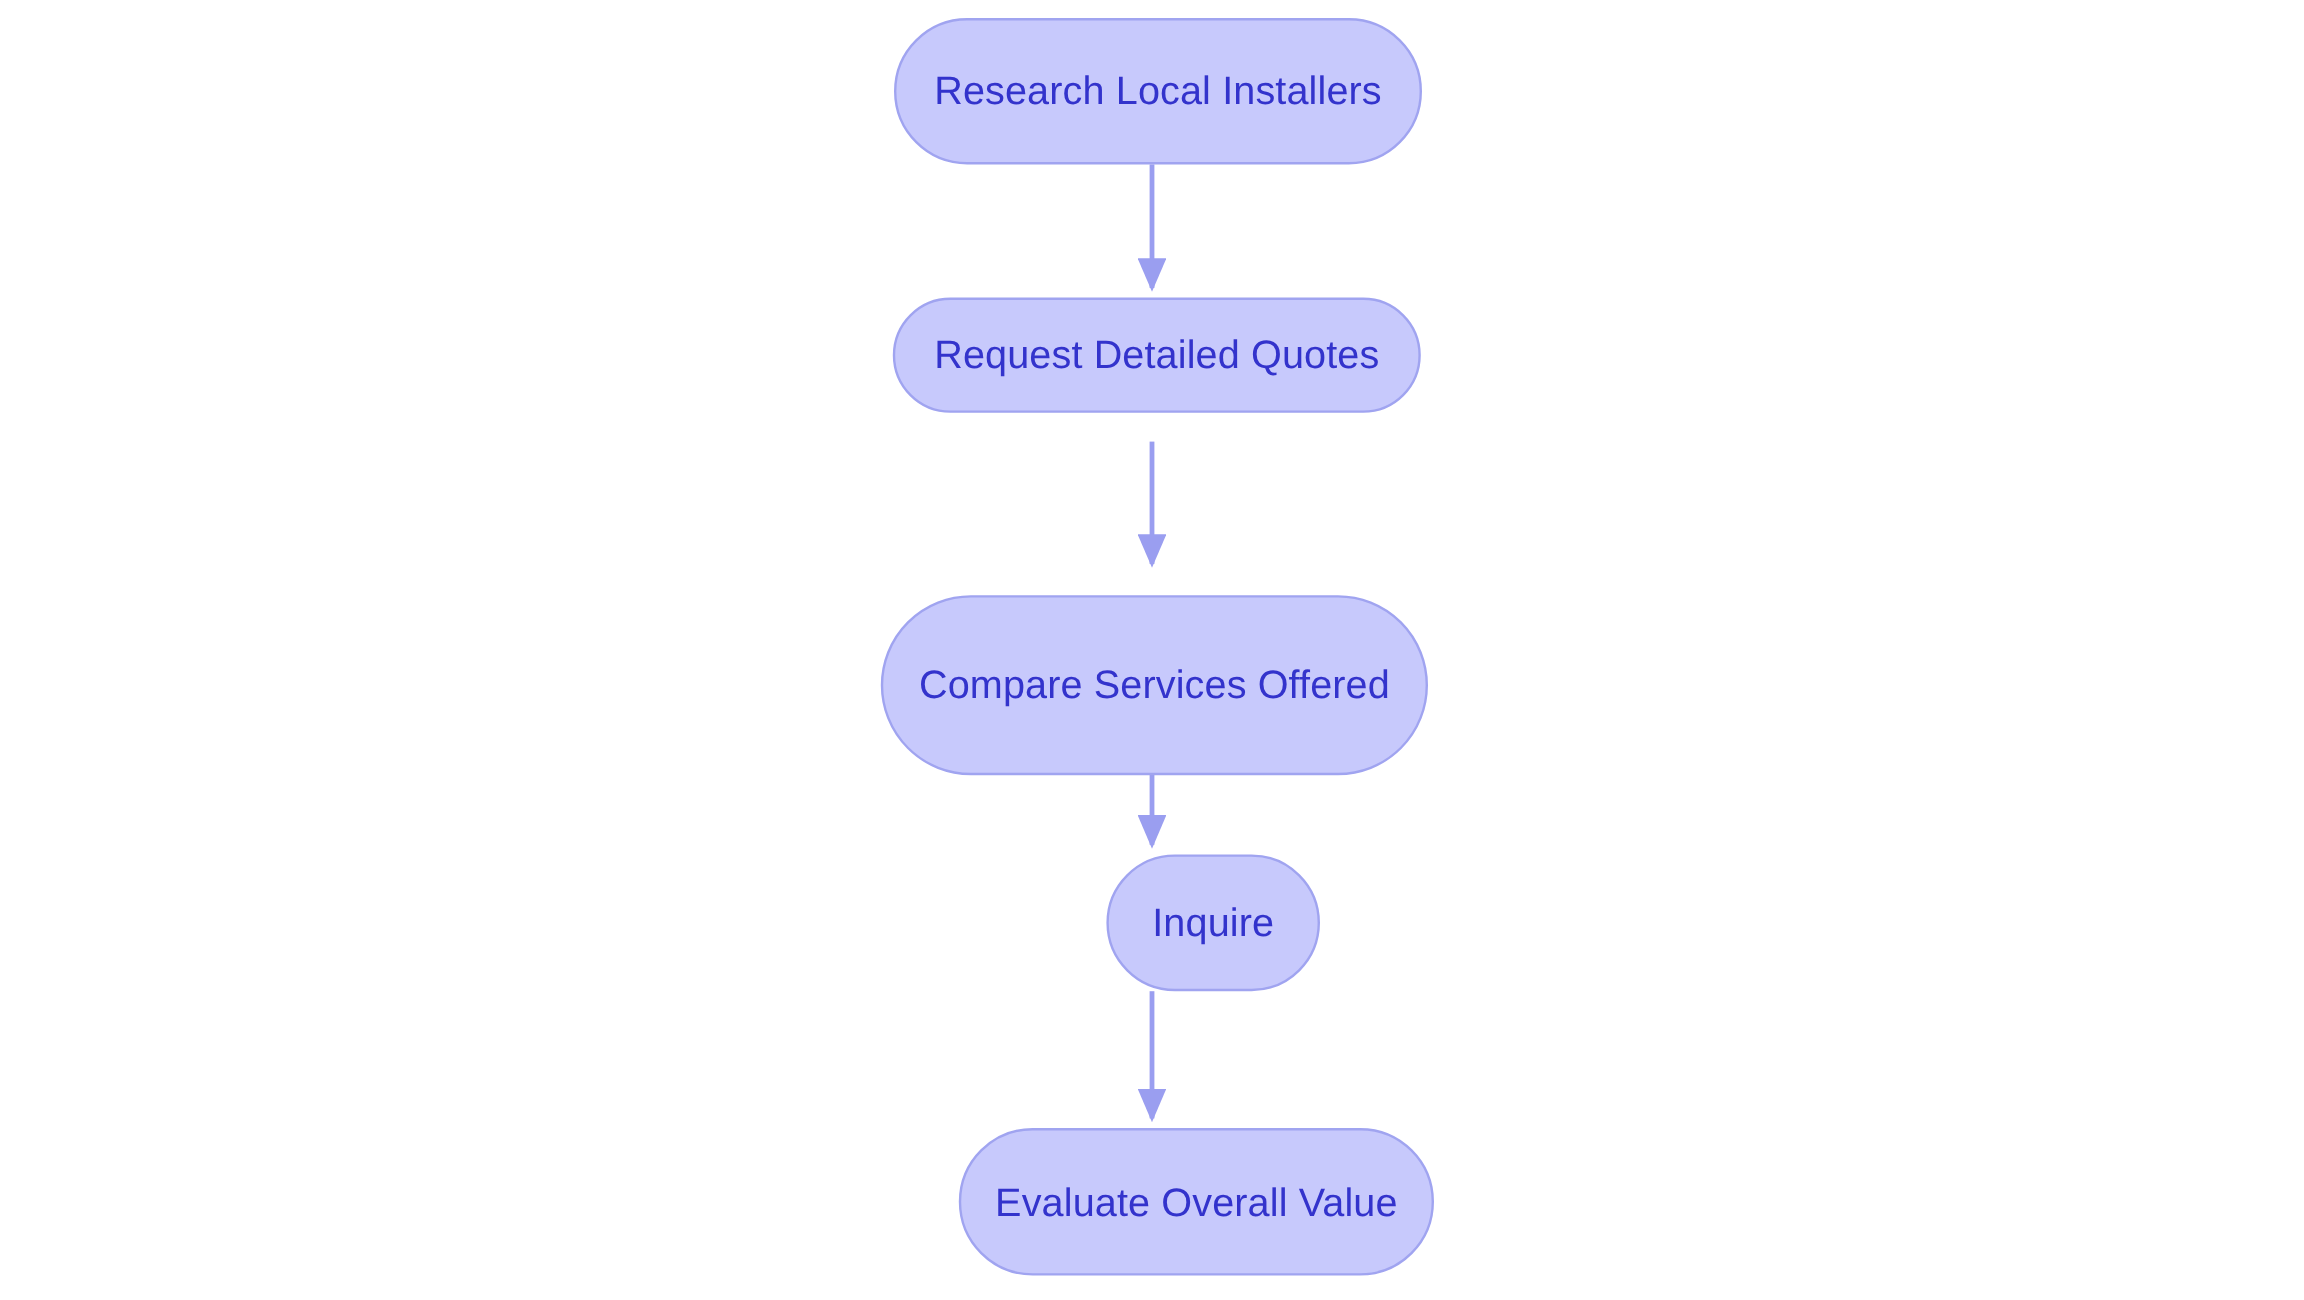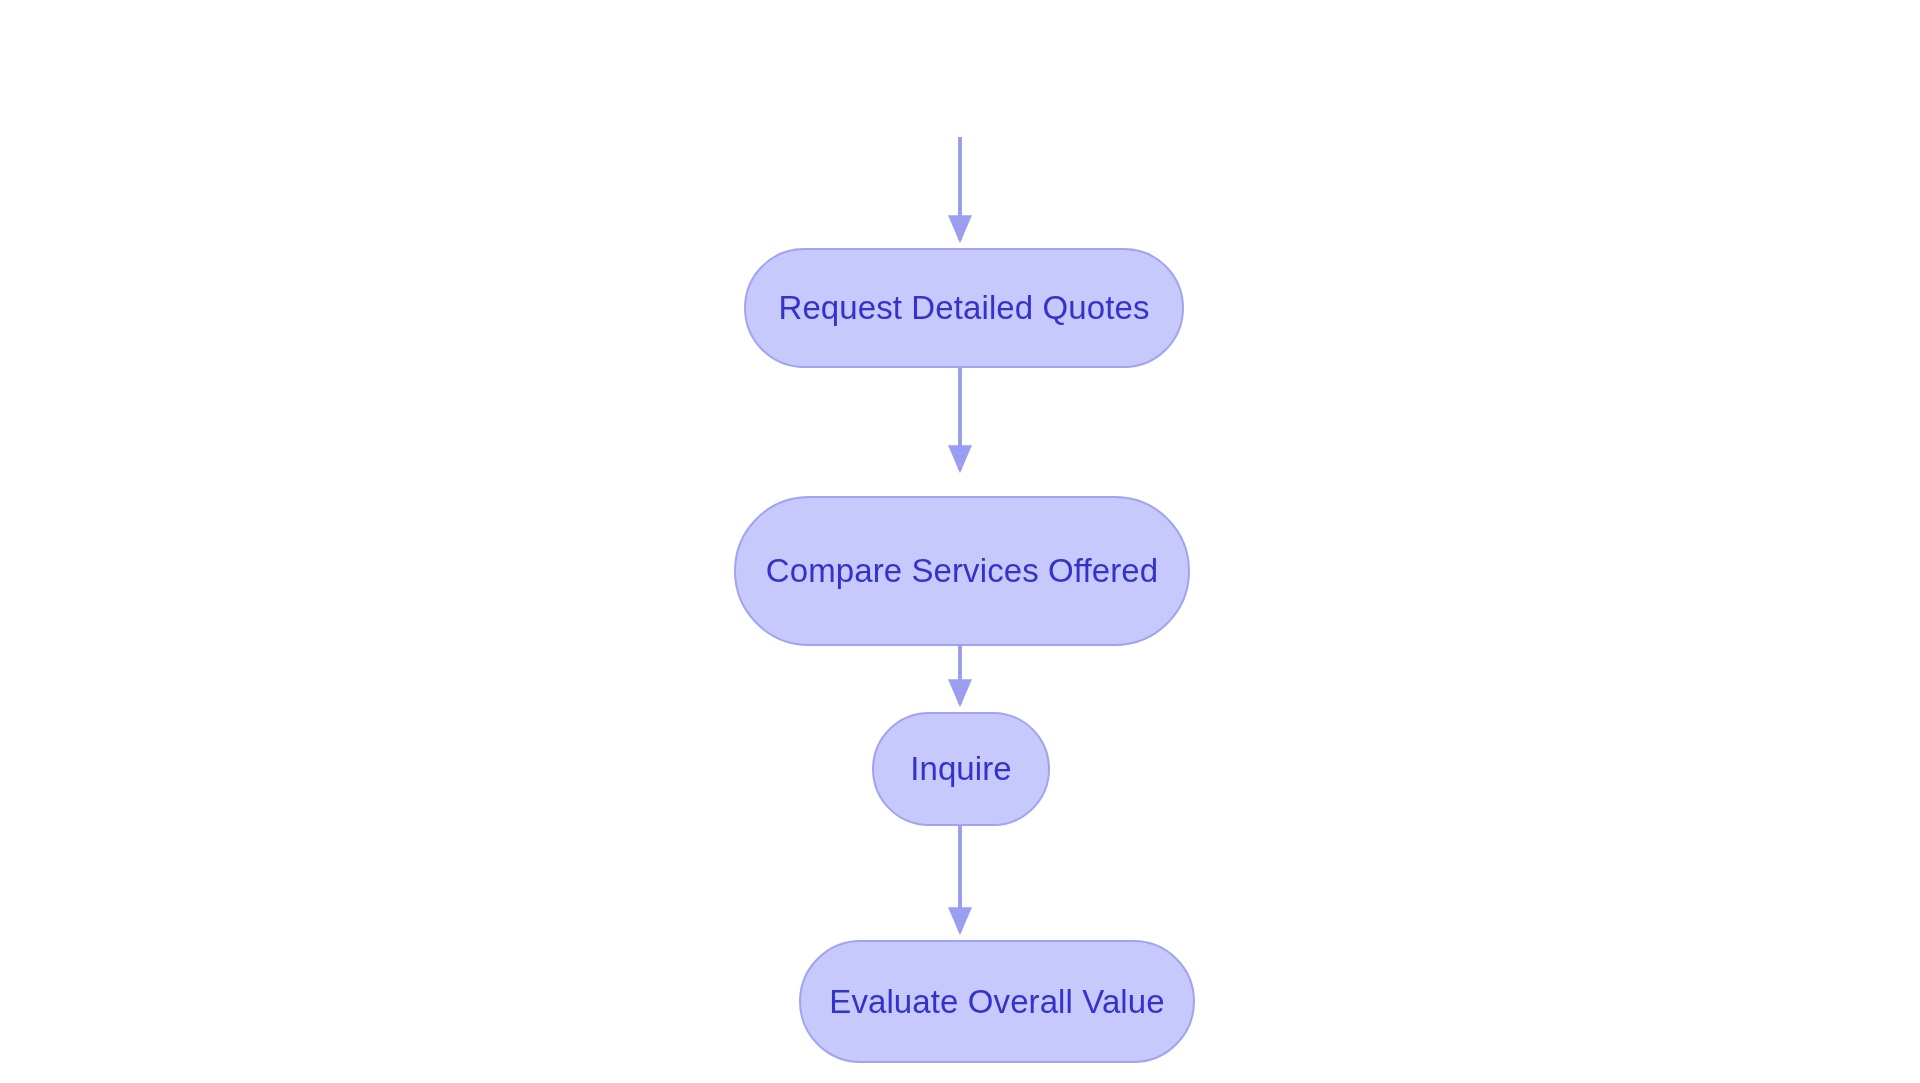--- a/index.html
+++ b/index.html
@@ -43,23 +43,23 @@
     color: #3333cc;
     font-size: 33px;
     font-weight: 400;
     line-height: 1.15;
     letter-spacing: 0.1px;
     white-space: nowrap;
     font-family: "Liberation Sans", "DejaVu Sans", sans-serif;
   }
   
   #node-0 { left: 745px;  top: 15px;   width: 440px; height: 122px; }
-  #node-1 { left: 744px;  top: 248px;  width: 440px; height: 120px; }
+  #node-1 { left: 744px;  top: 248px;  width: 440px; height: 96px; }
   #node-2 { left: 734px;  top: 496px;  width: 456px; height: 150px; }
-  #node-3 { left: 872px;  top: 712px;  width: 178px; height: 114px; }
+  #node-3 { left: 922px;  top: 712px;  width: 178px; height: 114px; }
   #node-4 { left: 799px;  top: 940px;  width: 396px; height: 123px; }
 </style>
 </head>
 <body>
 
 <div id="flow-canvas">
 
   <svg id="edge-layer" viewBox="0 0 1920 1083" width="1920" height="1083" xmlns="http://www.w3.org/2000/svg">
     <defs>
       <marker id="arrowhead" markerWidth="7" markerHeight="6" refX="6.2" refY="3" orient="auto" markerUnits="strokeWidth">
@@ -74,20 +74,23 @@
       <line x1="960" y1="368" x2="960" y2="470" stroke="#9a9ef0" stroke-width="4" marker-end="url(#arrowhead)"></line>
     </g>
     <g>
       <line x1="960" y1="600" x2="960" y2="704" stroke="#9a9ef0" stroke-width="4" marker-end="url(#arrowhead)"></line>
     </g>
     <g>
       <line x1="960" y1="826" x2="960" y2="932" stroke="#9a9ef0" stroke-width="4" marker-end="url(#arrowhead)"></line>
     </g>
   </svg>
 
+  <div class="node" id="node-0">
+    <span class="node-label">Research Local Installers</span>
+  </div>
 
   <div class="node" id="node-1">
     <span class="node-label">Request Detailed Quotes</span>
   </div>
 
   <div class="node" id="node-2">
     <span class="node-label">Compare Services Offered</span>
   </div>
 
   <div class="node" id="node-3">

